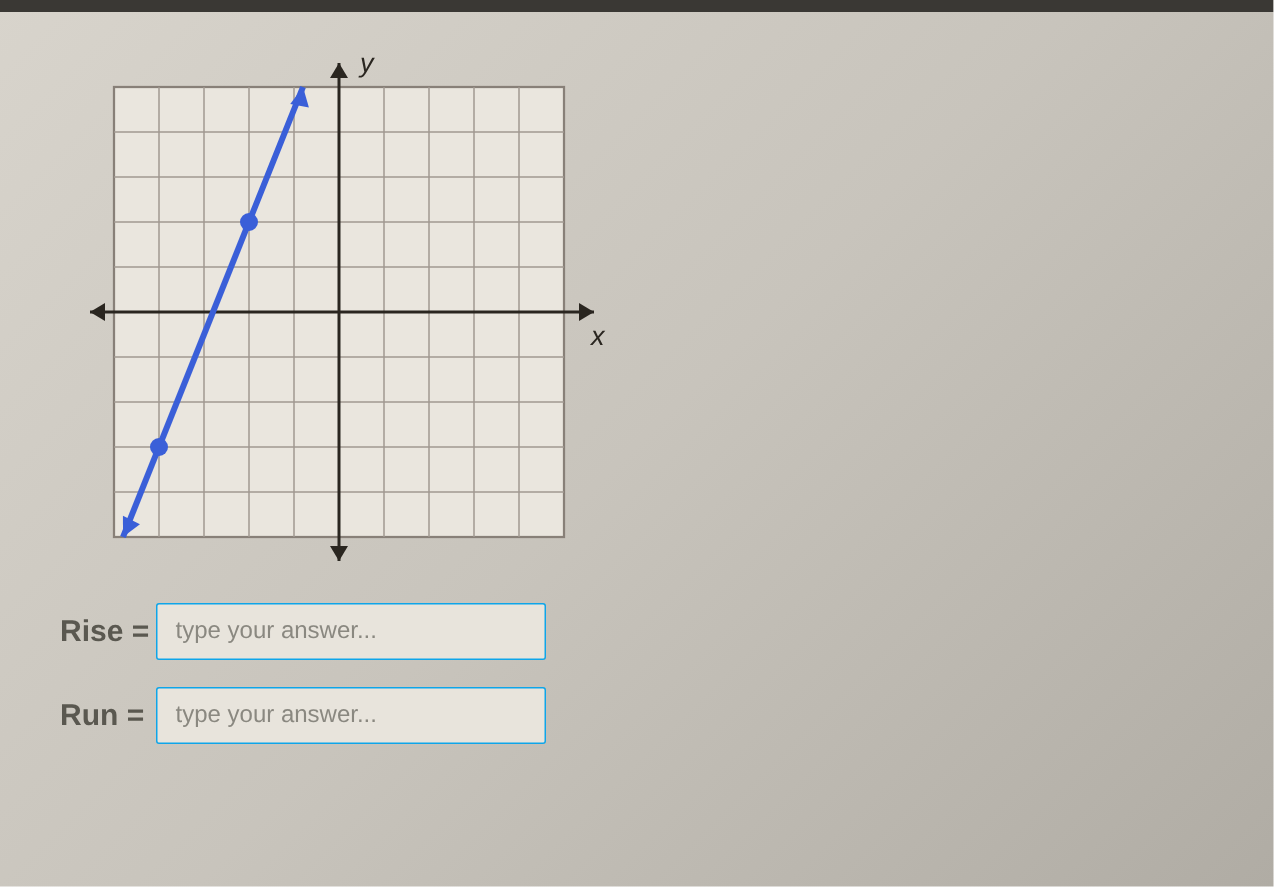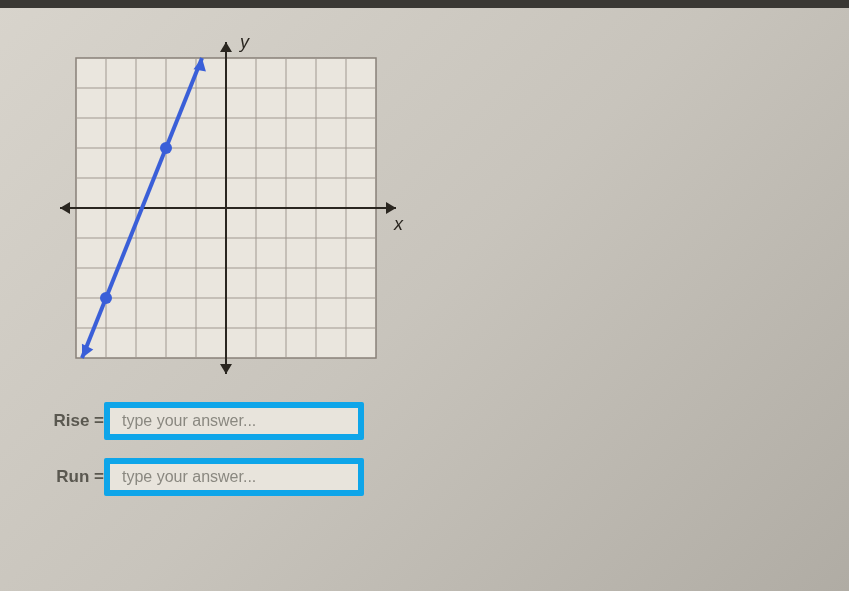--- a/index.html
+++ b/index.html
@@ -40,30 +40,30 @@
     .answers {
       margin-top: 24px;
       margin-left: 20px;
     }
     .answer-row {
       display: flex;
       align-items: center;
       margin-bottom: 18px;
     }
     .answer-label {
-      font-size: 17px;
+      font-size: 20px;
       color: #5a5850;
       font-weight: 600;
       min-width: 64px;
-      text-align: right;
+      text-align: left;
     }
     .answer-input {
       width: 260px;
       height: 38px;
-      border: 6px solid #0ea5e9;
+      border: 1px solid #0ea5e9;
       background: #e8e4dc;
       padding: 6px 12px;
       font-size: 16px;
       color: #701a75;
       font-style: italic;
       outline: none;
       border-radius: 2px;
     }
     .answer-input::placeholder {
       color: #8a8880;

